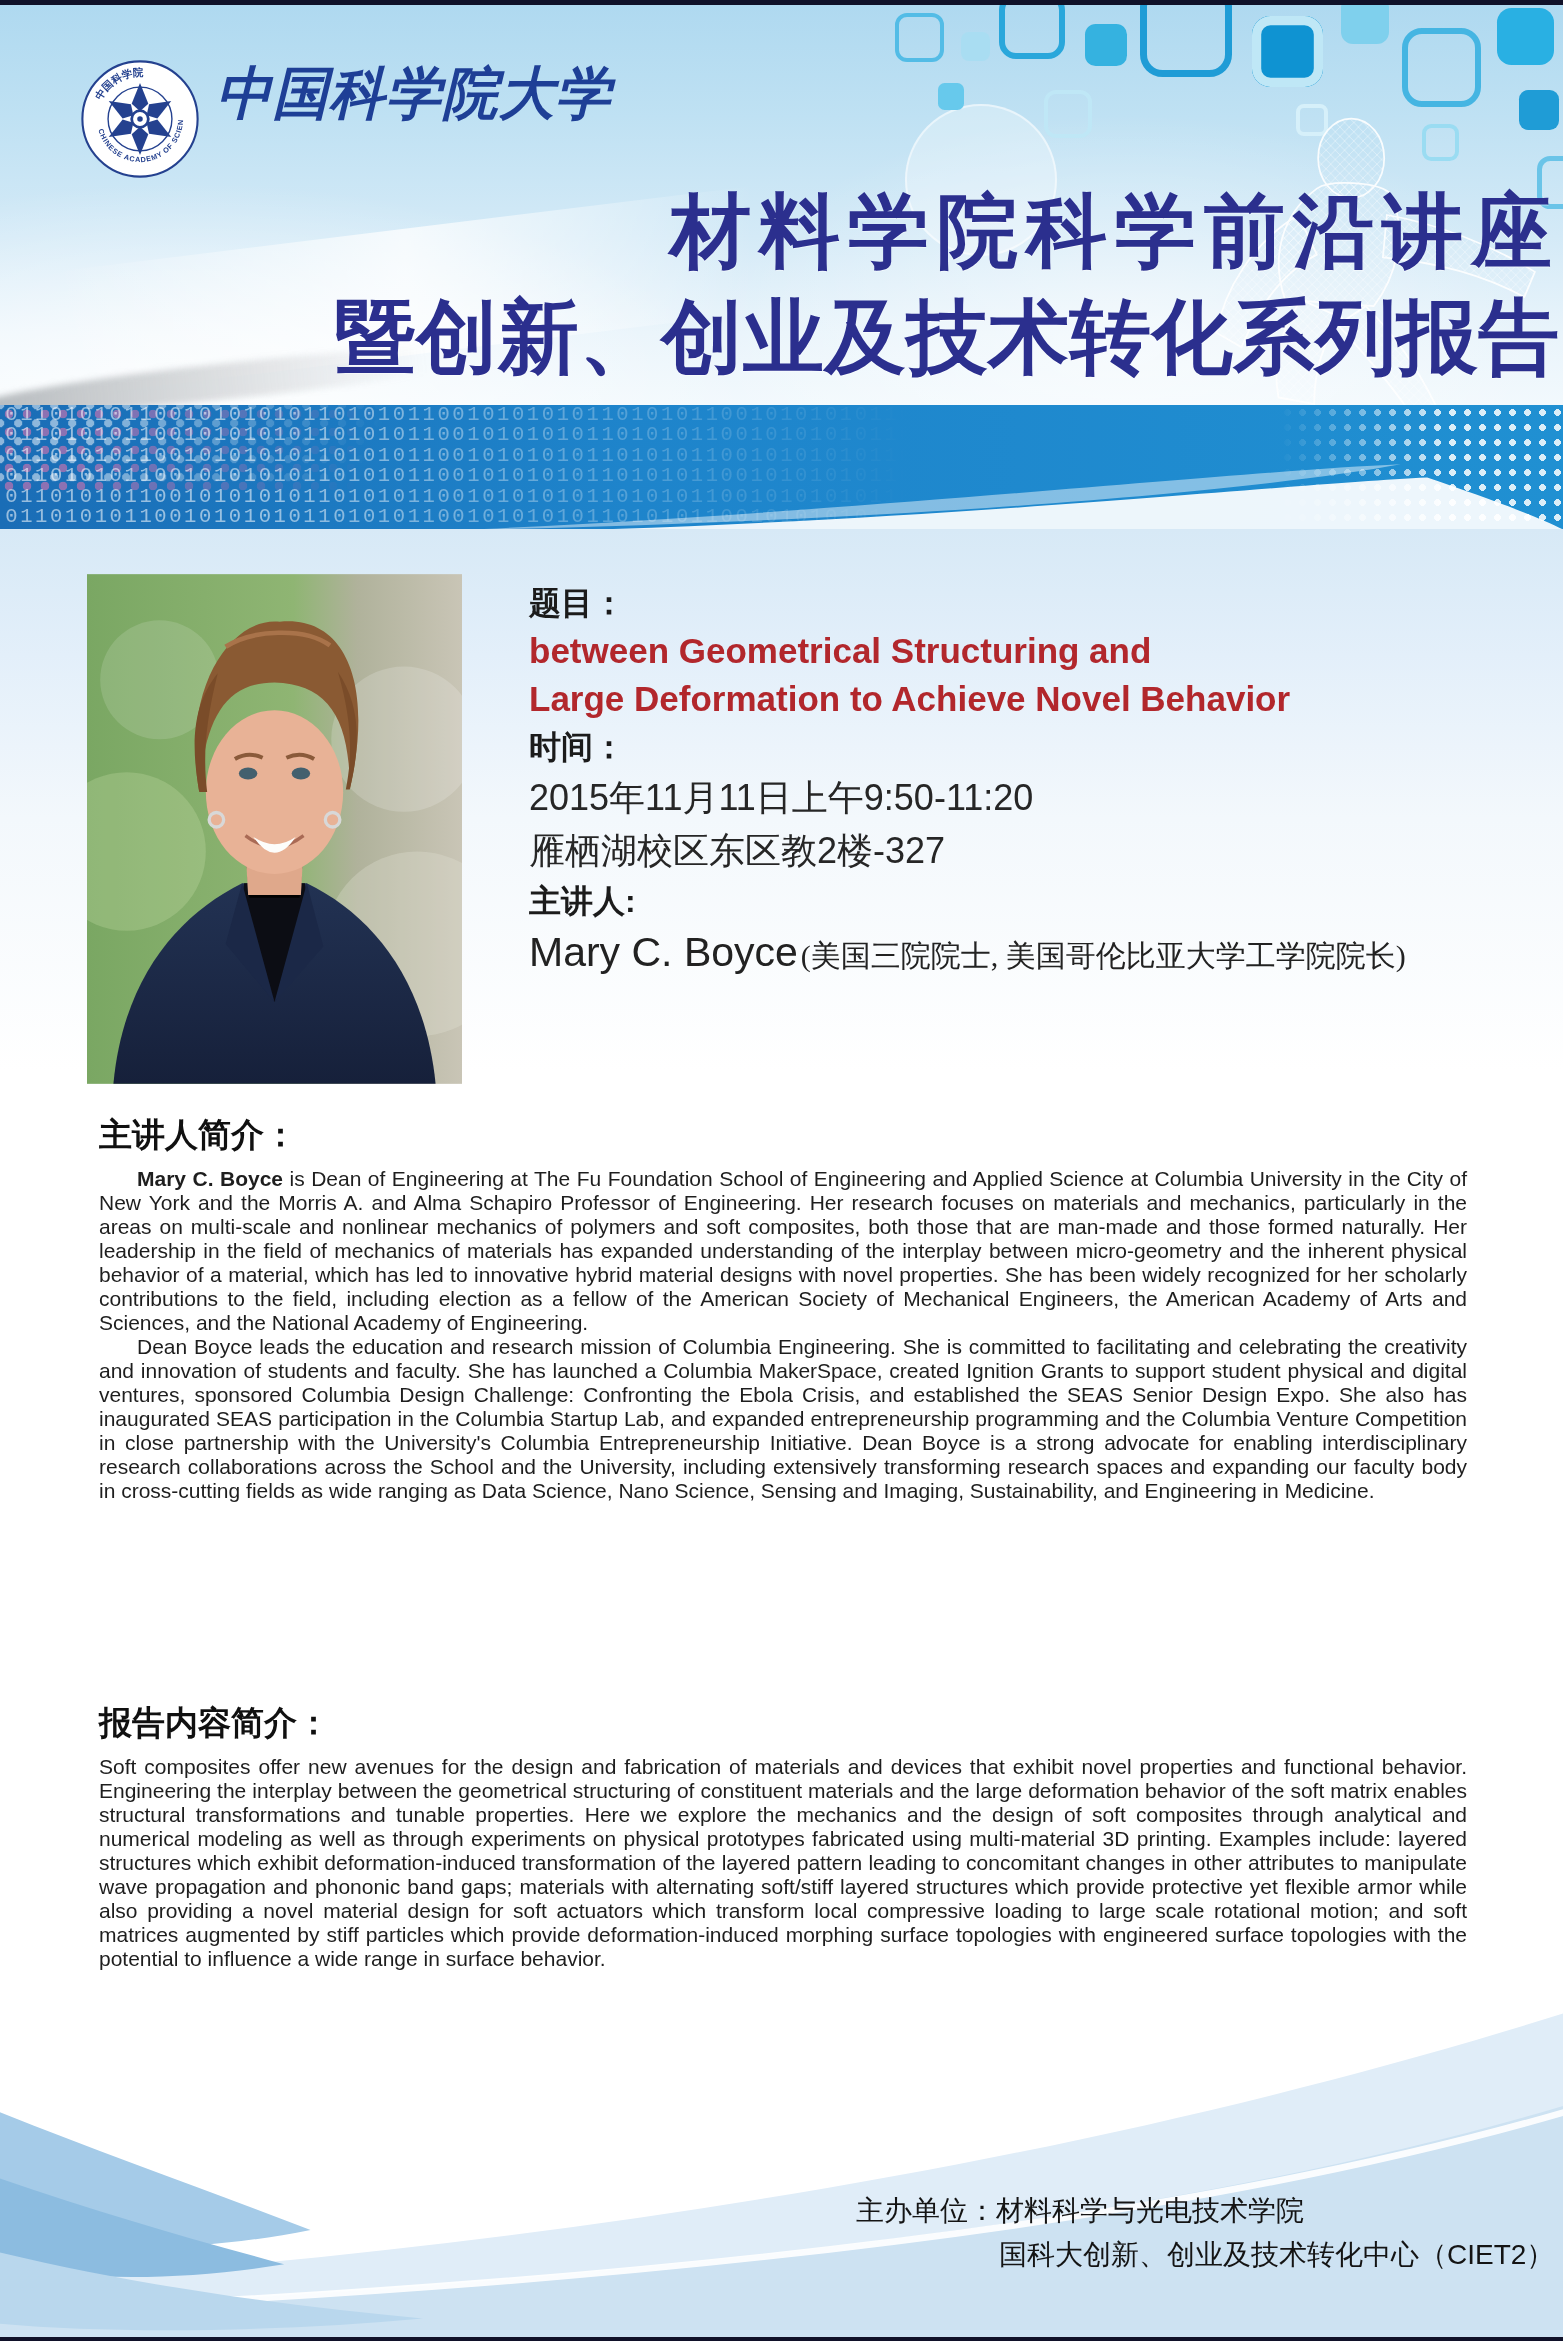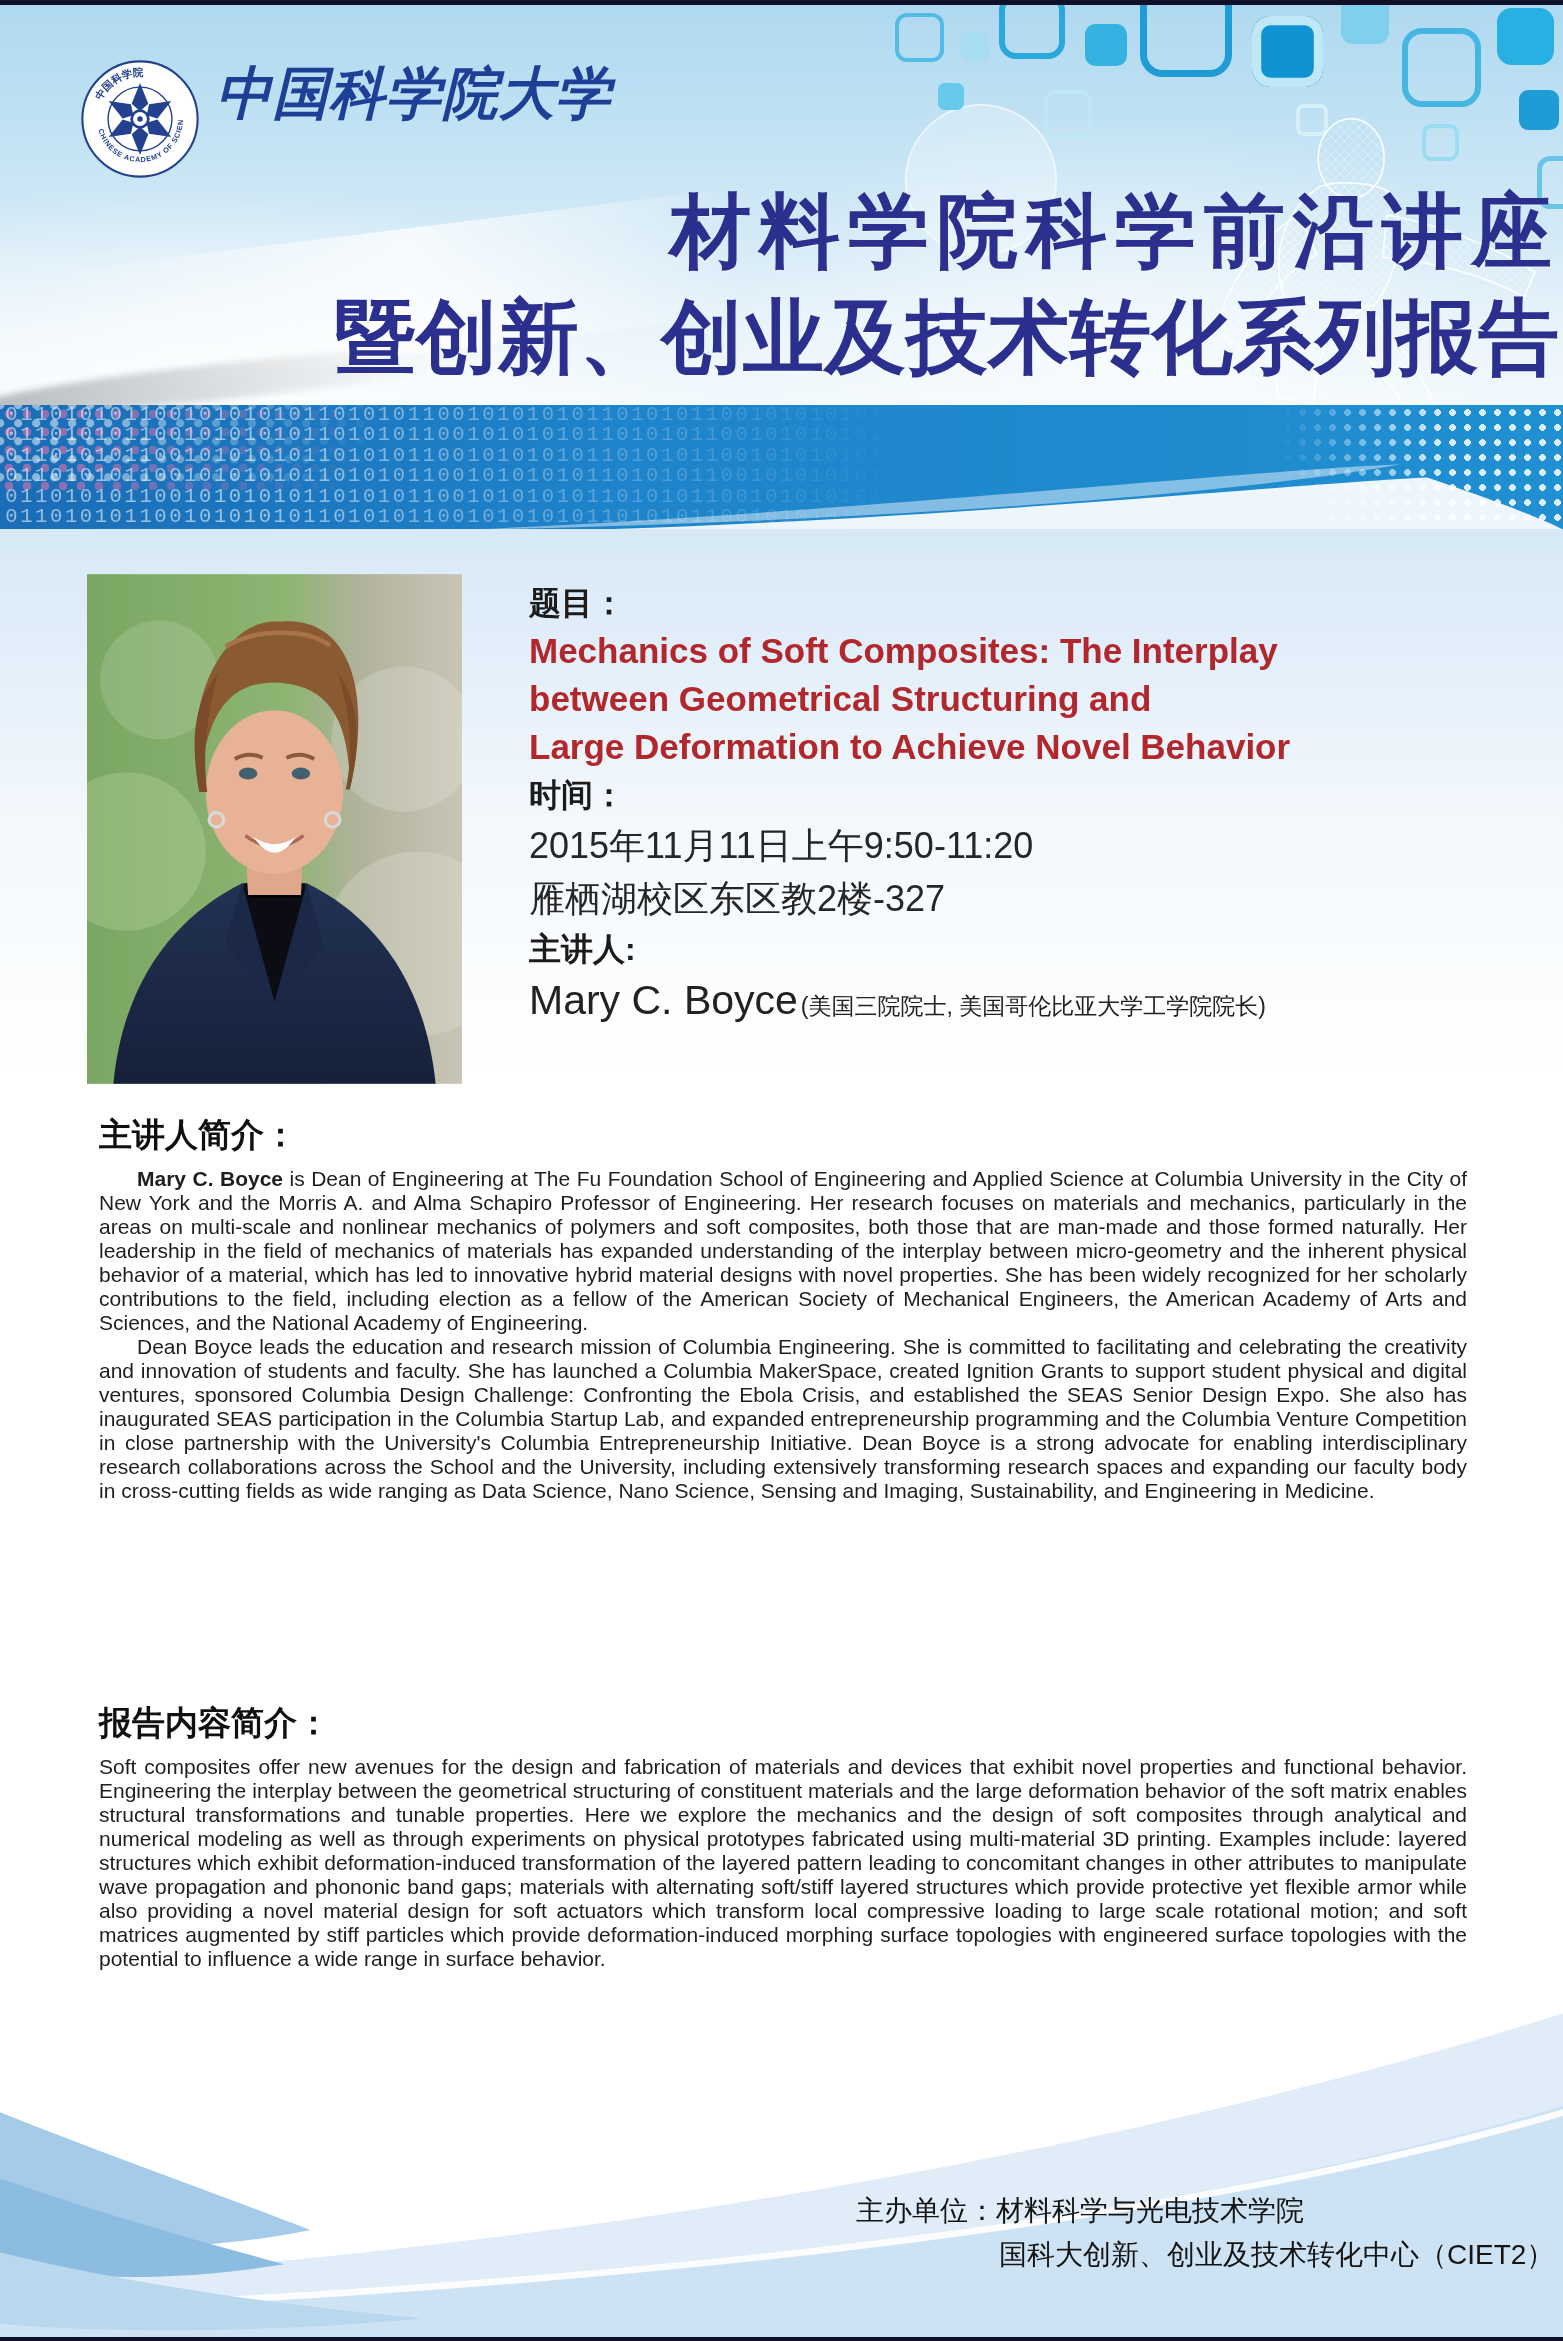--- a/index.html
+++ b/index.html
@@ -69,21 +69,21 @@
   .waves { position:absolute; left:0; bottom:0; width:1564px; height:423px; }
 
   .photo { position:absolute; left:87px; top:45px; width:375px; height:510px; overflow:hidden; }
 
   .info { position:absolute; left:529px; top:50px; width:978px; }
   .info .label { font-size:32px; font-weight:700; color:#1b1b1b; line-height:48px; }
   .info .red { font-size:35px; font-weight:700; color:#b2272c; line-height:48px; }
   .info .value { font-size:36px; color:#262626; line-height:53px; }
   .speaker-line { line-height:55px; color:#222; }
   .speaker-name { font-size:41px; }
-  .speaker-title { font-size:23px; }
+  .speaker-title { font-size:30px;font-family:Liberation Serif, serif; }
 
   .section { position:absolute; left:99px; width:1368px; color:#1e1e1e; }
   .section-heading { font-size:33px; font-weight:700; color:#101010; margin-bottom:9.2px; }
   .body-text { font-size:21px; line-height:24px; text-align:justify; }
   .body-text.indent { text-indent:38px; }
   .bio-wrap { top:584px; }
   .abstract-wrap { top:1172px; }
 
   .footer { position:absolute; left:856px; top:1660px; font-size:28px; line-height:44px; color:#141414; z-index:8; }
   .footer .bold { font-weight:400; }
@@ -247,21 +247,20 @@
       <path d="M170,330 C158,260 158,200 198,150 C178,230 176,280 182,330 Z" fill="#7a4c29"></path>
       <path d="M398,326 C416,252 412,196 380,148 C402,224 402,276 392,326 Z" fill="#7a4c29"></path>
       <path d="M210,110 C250,84 330,80 368,108" stroke="#a9734a" stroke-width="7" fill="none"></path>
 
       <circle cx="196" cy="372" r="11" fill="none" stroke="#d8d8d8" stroke-width="5"></circle>
       <circle cx="372" cy="372" r="11" fill="none" stroke="#d8d8d8" stroke-width="5"></circle>
     </svg>
 
     <div class="info">
       <div class="label">题目：</div>
-      <div class="red">Mechanics of Soft Composites:  The Interplay</div>
       <div class="red">between Geometrical Structuring and</div>
       <div class="red">Large Deformation to Achieve Novel Behavior</div>
       <div class="label">时间：</div>
       <div class="value">2015年11月11日上午9:50-11:20</div>
       <div class="value">雁栖湖校区东区教2楼-327</div>
       <div class="label">主讲人:</div>
       <div class="speaker-line">
         <span class="speaker-name">Mary C. Boyce</span>
         <span class="speaker-title">(美国三院院士, 美国哥伦比亚大学工学院院长)</span>
       </div>

